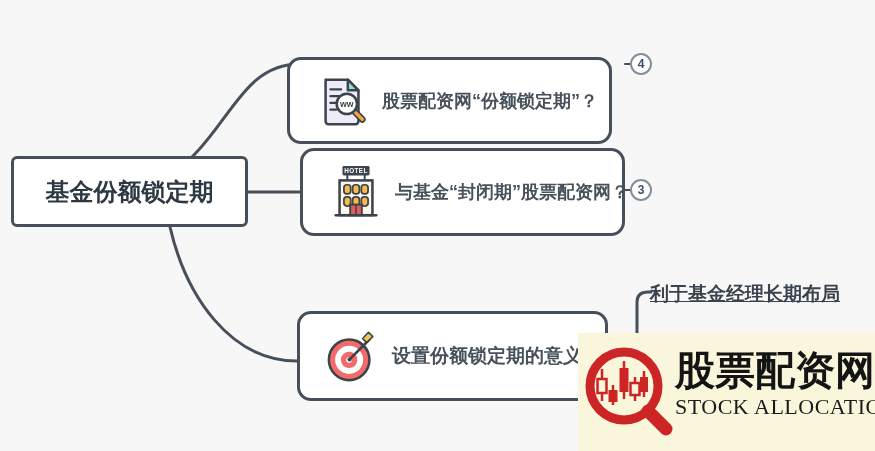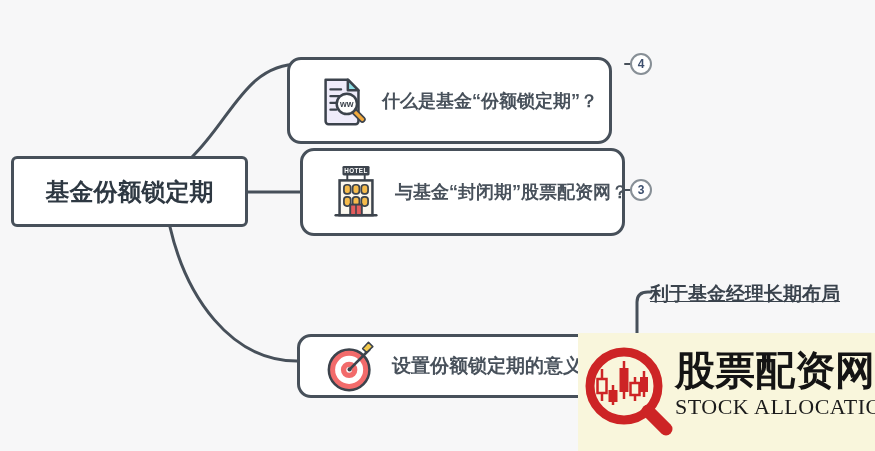--- a/index.html
+++ b/index.html
@@ -13,21 +13,21 @@
     position:absolute; box-sizing:border-box; background:#ffffff;
     border:3px solid #47505a; display:flex; align-items:center; z-index:2;
   }
   .root-node {
     left:11px; top:156px; width:237px; height:71px; border-radius:6px;
     justify-content:center; font-size:24px; font-weight:bold; color:#2e3842;
   }
   .branch { border-radius:14px; padding-left:24px; gap:10px; }
   #node-what   { left:287px; top:21px;  width:325px; height:87px;margin-top:36px; }
   #node-differ { left:300px; top:148px; width:325px; height:88px; }
-  #node-meaning{ left:297px; top:334px; width:311px; height:64px;text-align:right; }
+  #node-meaning{ left:297px; top:311px; width:311px; height:90px;text-align:right; }
   .branch .icon-box { width:58px; height:58px; flex:0 0 58px; }
   .branch .label { font-size:18px; font-weight:bold; color:#48515b; white-space:nowrap; }
   #node-meaning .label { font-size:19px; }
   .badge {
     position:absolute; width:22px; height:22px; box-sizing:border-box;
     border:2px solid #878f96; border-radius:50%; background:#ffffff;
     color:#3d4f6e; font-size:12px; font-weight:bold;
     display:flex; align-items:center; justify-content:center; z-index:2;
   }
   #badge-what   { left:630px; top:53px; }
@@ -81,21 +81,21 @@
           <line x1="17" y1="25" x2="26" y2="25"></line>
           <line x1="17" y1="32" x2="23" y2="32"></line>
           <line x1="17" y1="39" x2="23" y2="39"></line>
         </g>
         <line x1="42" y1="41" x2="50" y2="49" stroke="#3c434c" stroke-width="7" stroke-linecap="round"></line>
         <line x1="42" y1="41" x2="50" y2="49" stroke="#f2a93b" stroke-width="3.6" stroke-linecap="round"></line>
         <circle cx="34" cy="33" r="10.5" fill="#ffffff" stroke="#3c434c" stroke-width="2.6"></circle>
         <text x="34" y="36.5" text-anchor="middle" font-size="9" font-weight="bold" fill="#3c434c">ww</text>
       </svg>
     </span>
-    <span class="label">什么是基金“份额锁定期”？</span>
+    <span class="label">股票配资网“份额锁定期”？</span>
   </div>
 
   <div class="node branch" id="node-differ">
     <span class="icon-box">
       <svg viewBox="0 0 60 60" width="58" height="58">
         <line x1="21" y1="12" x2="21" y2="18" stroke="#3c434c" stroke-width="2"></line>
         <line x1="39" y1="12" x2="39" y2="18" stroke="#3c434c" stroke-width="2"></line>
         <rect x="16" y="3" width="28" height="10" rx="1.5" fill="#3d444d"></rect>
         <text x="30" y="10.6" text-anchor="middle" font-size="6.5" font-weight="bold" fill="#ffffff" letter-spacing="0.5">HOTEL</text>
         <rect x="13" y="18" width="34" height="36" fill="#fbf7ee" stroke="#3c434c" stroke-width="2.6"></rect>

